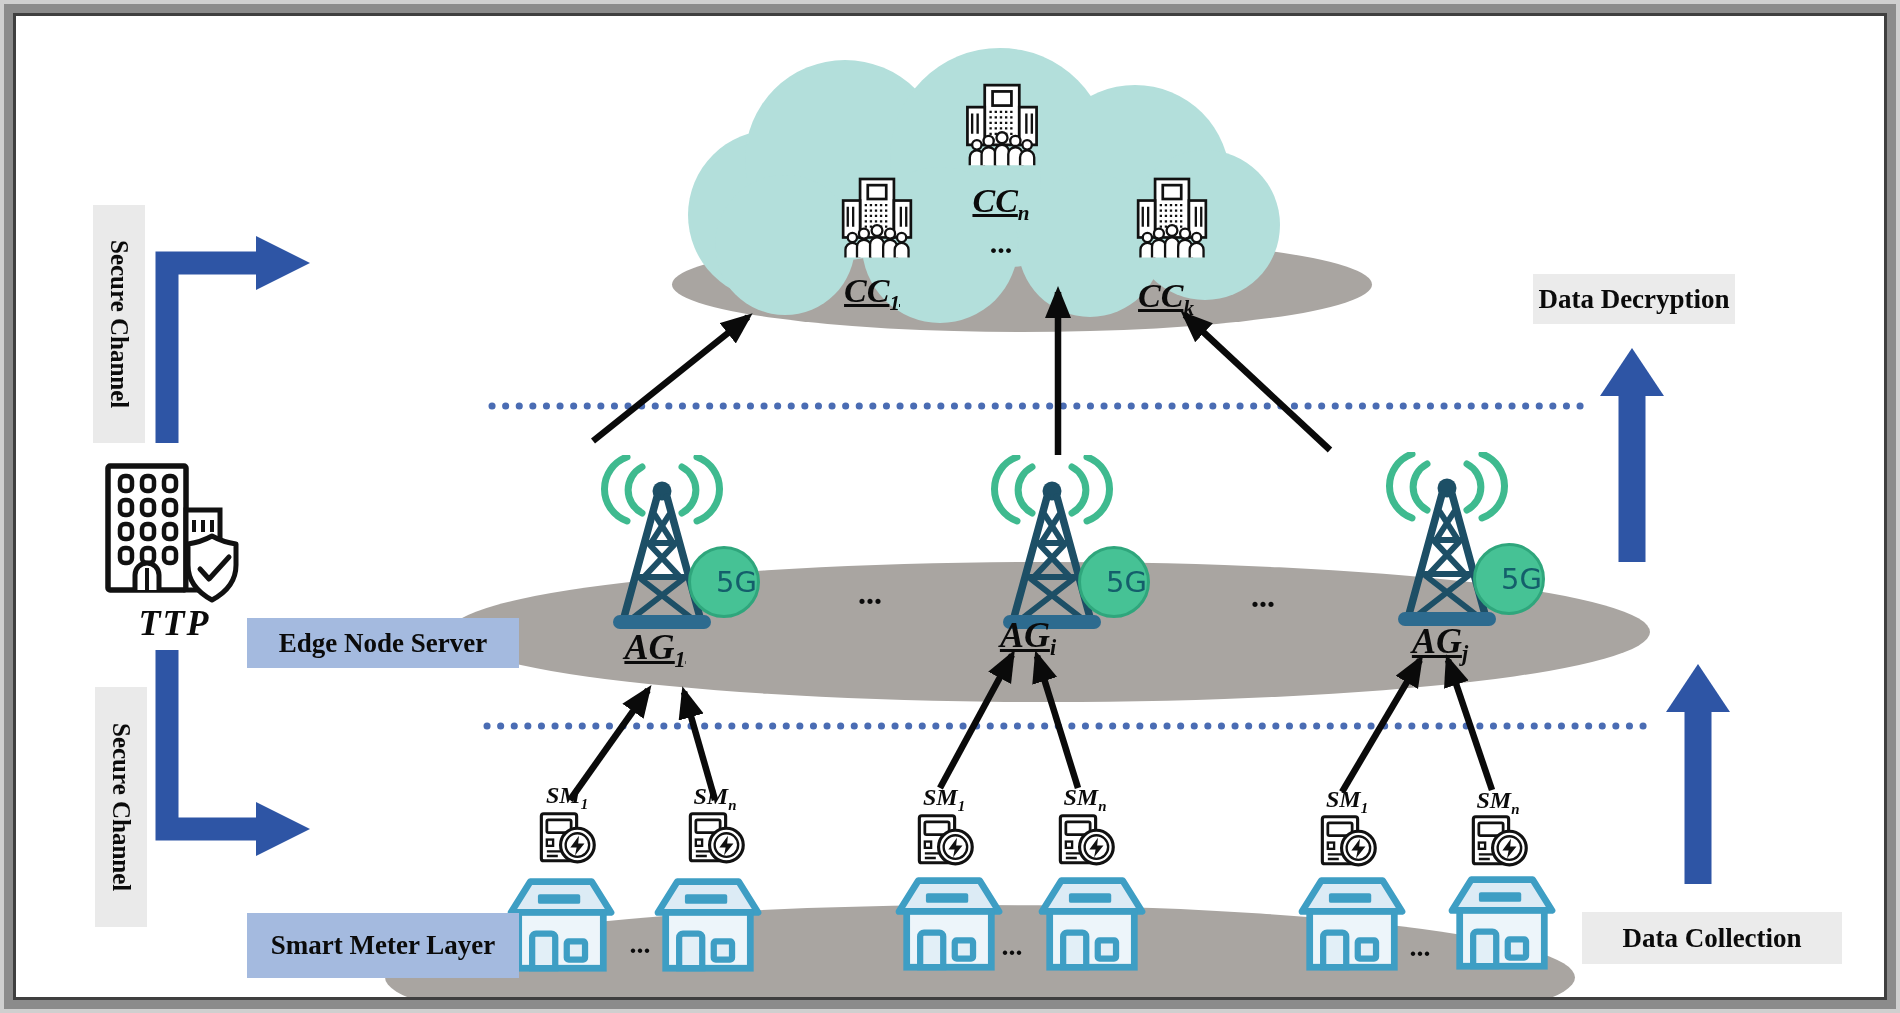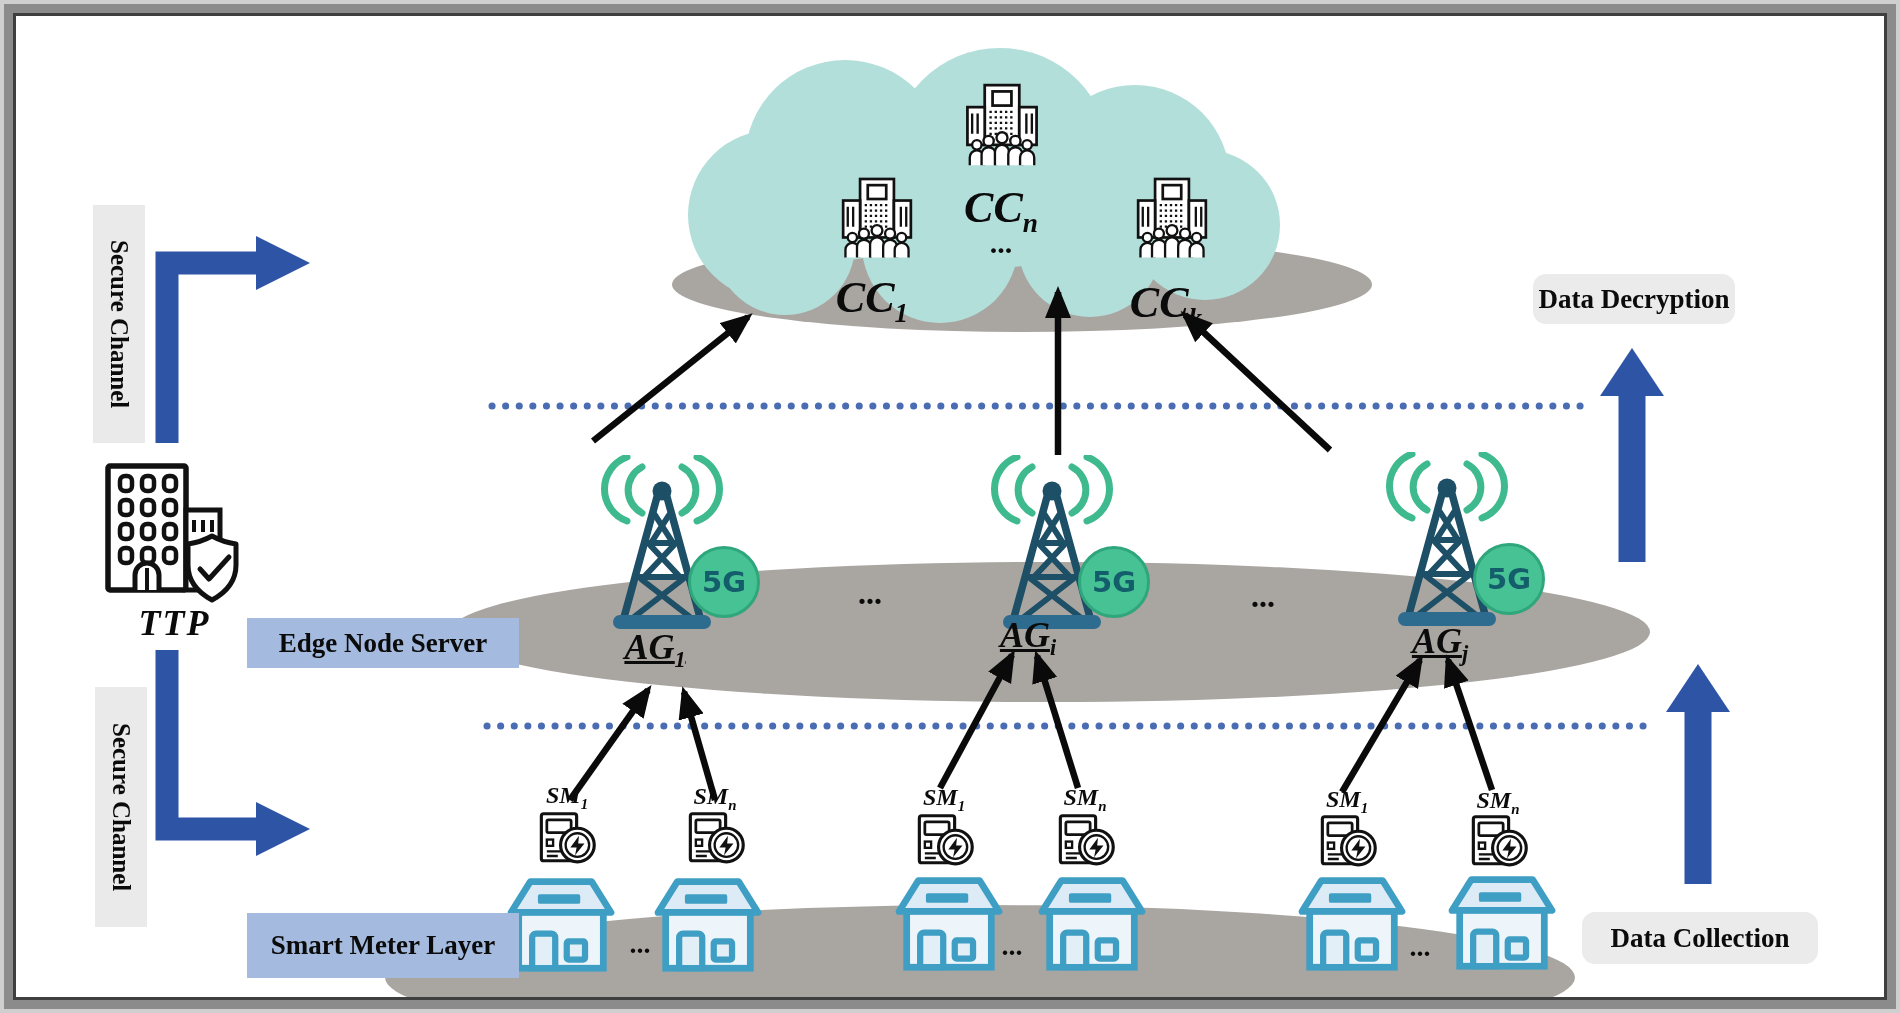--- a/index.html
+++ b/index.html
@@ -6,31 +6,31 @@
   .stage{position:relative;width:1900px;height:1013px;background:#ffffff;overflow:hidden;}
   
   .f1{position:absolute;inset:0;border:4px solid #cfcfcf;z-index:60;pointer-events:none;}
   .f2{position:absolute;inset:4px;border:9px solid #8b8b8b;z-index:60;pointer-events:none;}
   .f3{position:absolute;inset:13px;border:3px solid #3f3f3f;z-index:60;pointer-events:none;}
   .ellipse{position:absolute;border-radius:50%;background:#a9a5a1;z-index:1;}
   .cloud-lobe{position:absolute;border-radius:50%;background:#b3dfdb;z-index:2;}
   .icon{position:absolute;z-index:3;}
   .node-label{position:absolute;z-index:4;font-weight:bold;font-style:italic;color:#0b0b0b;text-align:center;}
   .node-label sub{font-size:62%;}
-  .cc-label{font-size:44px;}
+  .cc-label{font-size:34px;text-decoration:underline;}
   .ag-label{font-size:36px;text-decoration:underline;}
   .sm-label{font-size:24px;}
   .ttp-label{font-size:36px;letter-spacing:2px;}
   .dots{position:absolute;z-index:4;font-weight:bold;color:#0b0b0b;font-family:"Liberation Serif",serif;}
   .layer-label{position:absolute;z-index:5;background:#a4badf;color:#0b0b0b;font-weight:bold;font-size:27px;display:flex;align-items:center;justify-content:center;}
-  .proc-label{position:absolute;z-index:5;background:#ebebeb;color:#0b0b0b;font-weight:bold;font-size:27px;display:flex;align-items:center;justify-content:center;border-radius:13px;}
+  .proc-label{position:absolute;z-index:5;background:#ebebeb;color:#0b0b0b;font-weight:bold;font-size:27px;display:flex;align-items:center;justify-content:center;}
   .vlabel{position:absolute;z-index:5;background:#eaeaea;color:#0b0b0b;font-weight:bold;font-size:25px;writing-mode:vertical-rl;display:flex;align-items:center;justify-content:center;text-align:center;}
   .overlay{position:absolute;left:0;top:0;z-index:6;pointer-events:none;}
-  .badge{position:absolute;z-index:4;width:66px;height:66px;border-radius:50%;background:#46c295;border:3px solid #2fa67c;display:flex;align-items:center;justify-content:center;
-         font-family:"DejaVu Sans","Liberation Sans",sans-serif;font-weight:bold;font-size:29px;color:#145e6b;}
+  .badge{position:absolute;z-index:4;width:66px;height:66px;border-radius:50%;background:#46c295;border:3px solid #2fa67c;display:flex;align-items:center;justify-content:flex-end;
+         font-family:"DejaVu Sans","Liberation Sans",sans-serif;font-weight:normal;font-size:29px;color:#145e6b;}
 </style>
 </head>
 <body>
 
 <div class="stage">
 
   <svg width="0" height="0" style="position:absolute">
     <defs>
       <symbol id="sym-tower" viewBox="0 0 150 190">
         <path d="M55,12 A26,26 0 0 0 55,58" fill="none" stroke="#3fba8f" stroke-width="7" stroke-linecap="round"></path>
@@ -215,21 +215,21 @@
 
   <svg class="icon" style="left:98px;top:458px;" width="150" height="150">
       <use href="#sym-ttp"></use>
     </svg>
   <div class="node-label ttp-label" style="left:112px;top:602px;width:125px;">TTP</div>
 
   <div class="layer-label" style="left:247px;top:618px;width:272px;height:50px;">Edge Node Server</div>
   <div class="layer-label" style="left:247px;top:913px;width:272px;height:65px;">Smart Meter Layer</div>
 
   <div class="proc-label" style="left:1533px;top:274px;width:202px;height:50px;">Data Decryption</div>
-  <div class="proc-label" style="left:1582px;top:912px;width:236px;height:52px;">Data Collection</div>
+  <div class="proc-label" style="left:1582px;top:912px;width:260px;height:52px;">Data Collection</div>
 
   <div class="vlabel" style="left:93px;top:205px;width:52px;height:238px;">Secure Channel</div>
   <div class="vlabel" style="left:95px;top:687px;width:52px;height:240px;">Secure Channel</div>
 
   <svg class="overlay" width="1900" height="1013" viewBox="0 0 1900 1013">
     <defs>
       <marker id="ah" markerUnits="userSpaceOnUse" markerWidth="36" markerHeight="28" refX="26" refY="13" orient="auto">
         <polygon points="0,0 32,13 0,26" fill="#0a0a0a"></polygon>
       </marker>
     </defs>

